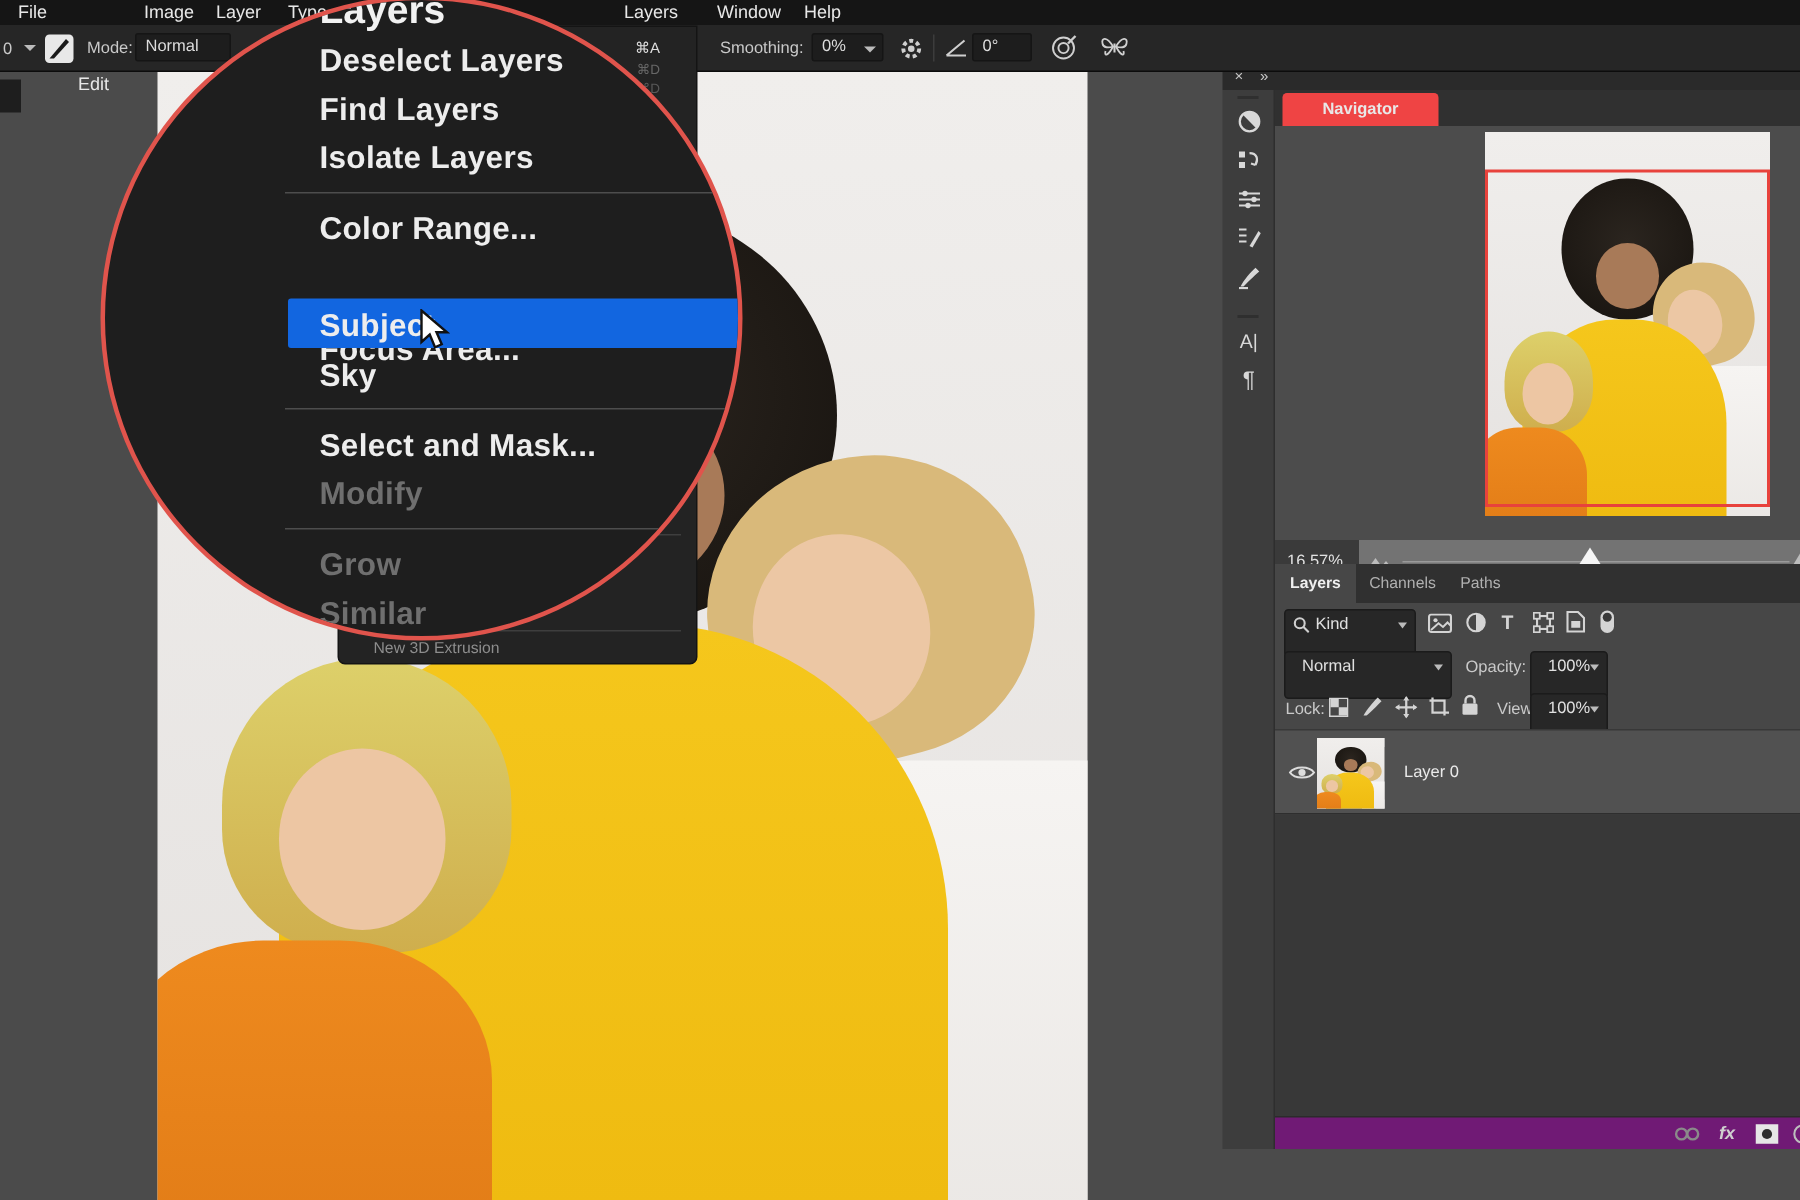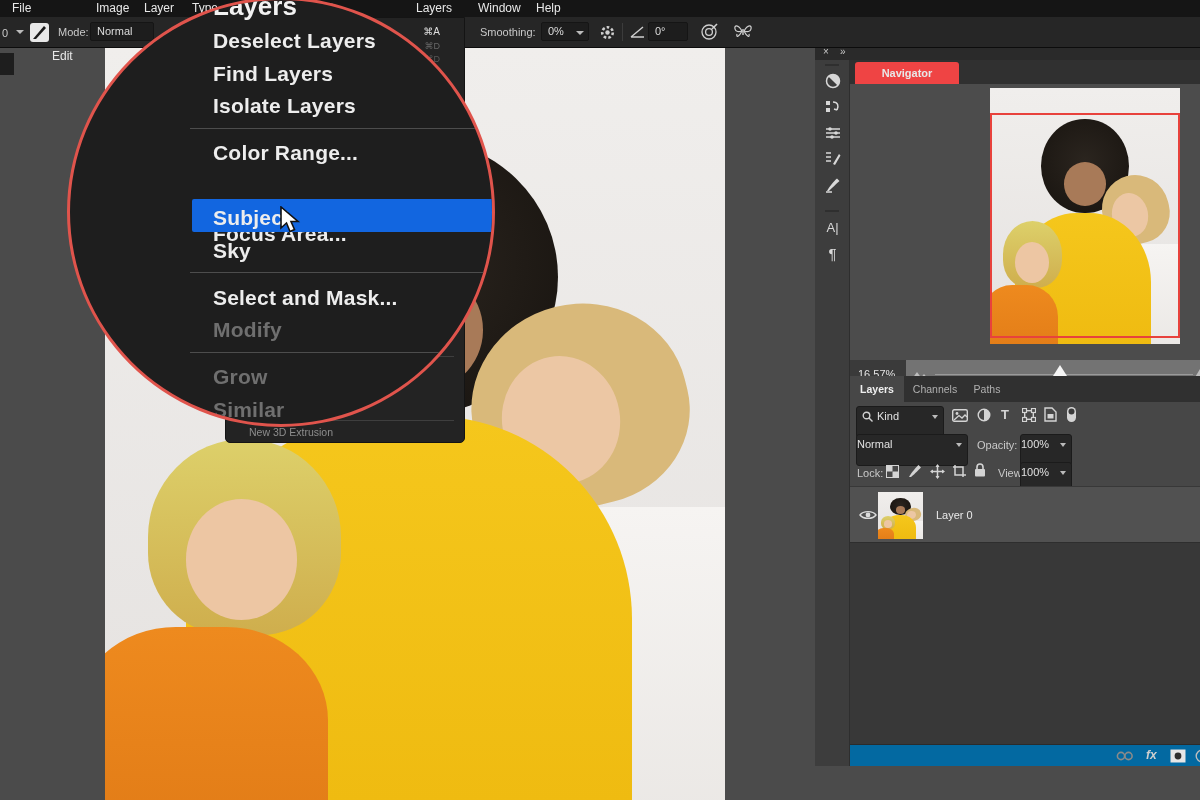--- a/index.html
+++ b/index.html
@@ -88,35 +88,35 @@
                   border-bottom:11px solid #f5f5f5; }
 
   #layerspanel { left:850px; top:376px; width:350px; height:390px; background:#474747; z-index:10; }
   #lp-tabs { position:absolute; left:0; top:0; width:350px; height:26px; background:#303030; }
   .lp-tab { position:absolute; top:0; height:26px; line-height:26px; font-size:10.5px;
             color:#b0b0b0; text-align:center; }
   .lp-tab-active { background:#474747; color:#efefef; font-weight:bold; }
   .lp-row { position:absolute; left:0; width:350px; }
   .lp-label { position:absolute; color:#c9c9c9; font-size:11px; }
   .lp-box { position:absolute; height:32px; background:#272727; border:1px solid #1b1b1b;
-            border-radius:3px; color:#e0e0e0; font-size:11px; line-height:18px; padding:0 0; }
+            border-radius:3px; color:#e0e0e0; font-size:11px; line-height:18px; padding:0 11px; }
   .lp-chev { position:absolute; right:5px; top:8px; width:0; height:0;
              border-left:3.5px solid transparent; border-right:3.5px solid transparent;
              border-top:4px solid #bbb; }
   .licon { position:absolute; top:3px; }
   #layerlist { position:absolute; left:0; top:110px; width:350px; height:258px; background:#383838; }
   #layerrow { position:absolute; left:0; top:1px; width:350px; height:56px; background:#515151;
               border-bottom:1px solid #2e2e2e; }
   #layerthumb { left:28px; top:5px; width:45px; height:47px; }
   .bracket { position:absolute; width:8px; height:8px; z-index:6; }
   .bk-tl { left:-2px; top:-2px; border-left:2px solid #fff; border-top:2px solid #fff; }
   .bk-tr { right:-2px; top:-2px; border-right:2px solid #fff; border-top:2px solid #fff; }
   .bk-bl { left:-2px; bottom:-2px; border-left:2px solid #fff; border-bottom:2px solid #fff; }
   .bk-br { right:-2px; bottom:-2px; border-right:2px solid #fff; border-bottom:2px solid #fff; }
-  #lp-bottombar { position:absolute; left:0; top:368px; width:350px; height:22px; background:#0369a1;
+  #lp-bottombar { position:absolute; left:0; top:368px; width:350px; height:22px; background:#701a75;
                   border-top:1px solid #2b2b2b; }
   #fx-glyph { position:absolute; left:296px; top:3px; font-size:12px; font-style:italic;
               font-weight:bold; color:#cfcfcf; }
   svg { display:block; }
 </style>
 </head>
 <body>
 <div id="stage">
 
   <div class="photo abs" id="canvas-photo" style="left:105px; top:48px; width:620px; height:752px; z-index:1;">

